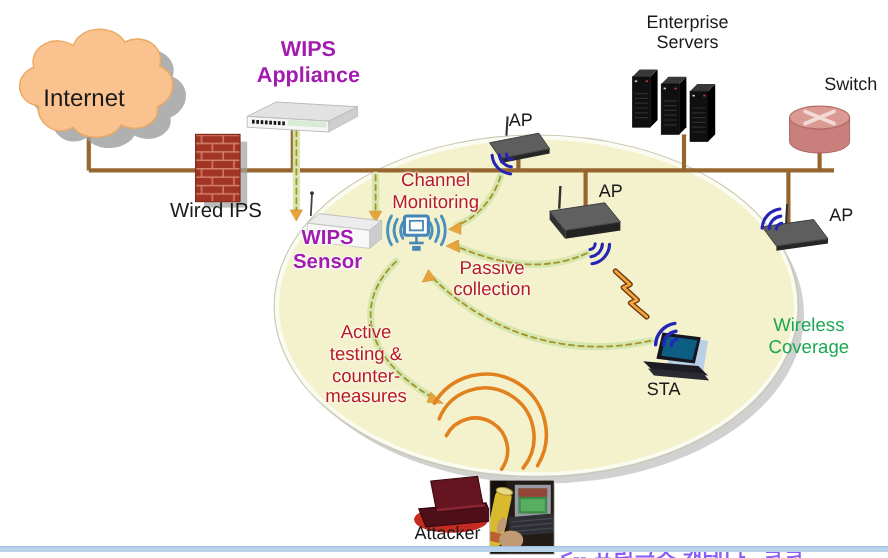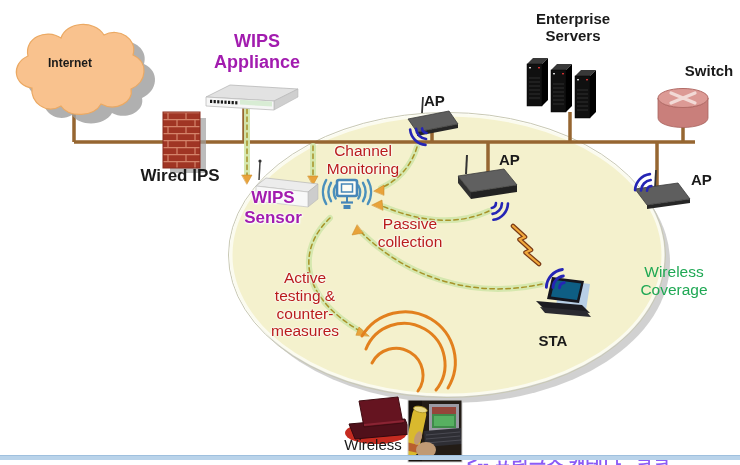--- a/index.html
+++ b/index.html
@@ -1,20 +1,20 @@
 <!DOCTYPE html>
 <html><head>
 <meta charset="utf-8">
 <style>
   html,body{margin:0;padding:0;background:#fff;}
   #stage{position:relative;width:740px;height:465px;background:#ffffff;overflow:hidden;
          font-family:"Liberation Sans",sans-serif;}
   #diagram-svg{position:absolute;left:0;top:0;}
   .lbl{position:absolute;line-height:1.15;text-align:center;color:#1a1a1a;white-space:normal;}
-  .bold{font-weight:bold;}
+  .bold{font-weight:normal;}
   .navy{color:#a21caf;font-weight:bold;
         text-shadow:0 0 2px #fff,0 0 2px #fff,0 0 3px #fff,1px 1px 2px #fff;}
   .maroon{color:#b91c1c;
         text-shadow:0 0 2px #fff,0 0 2px #fff,0 0 3px #fff;}
   .green{color:#1fa854;}
   .korean{white-space:nowrap;font-weight:bold;font-size:17.5px;color:#8b5cf6;margin-top:44px;}
   #bottom-bar{position:absolute;left:0;top:455px;width:740px;height:4px;background:#b9d3ea;
         border-top:1px solid #9fc0de;}
 </style>
 </head>
@@ -236,31 +236,31 @@
   <use href="#wifi" transform="translate(491,203) rotate(42)"></use>
   <use href="#wifi" transform="translate(565,288) rotate(222) scale(1.1)"></use>
   <use href="#wifi" transform="translate(652,191) rotate(223)"></use>
 
   <g fill="none" stroke-linejoin="round" stroke-linecap="round">
     <path d="M513,226 L525,237 L519.5,239.5 L531,250 L525.5,252.5 L539,264" stroke="#7a3a14" stroke-width="4.6"></path>
     <path d="M513,226 L525,237 L519.5,239.5 L531,250 L525.5,252.5 L539,264" stroke="#f2a93c" stroke-width="2.2"></path>
   </g>
 </svg>
 
-<div class="lbl bold" style="left:28px;top:57px;width:84px;font-size:12px;">Internet</div>
+<div class="lbl bold" style="left:28px;top:71px;width:84px;font-size:20px;">Internet</div>
 <div class="lbl bold" style="left:128px;top:166px;width:104px;font-size:17px;">Wired IPS</div>
 <div class="lbl navy" style="left:206px;top:31px;width:102px;font-size:18px;">WIPS Appliance</div>
 <div class="lbl maroon" style="left:318px;top:142px;width:90px;font-size:15.5px;">Channel Monitoring</div>
 <div class="lbl navy" style="left:236px;top:188px;width:74px;font-size:17px;">WIPS Sensor</div>
 <div class="lbl maroon" style="left:260px;top:269px;width:90px;font-size:15.5px;">Active testing &amp; counter-measures</div>
 <div class="lbl maroon" style="left:364px;top:215px;width:92px;font-size:15.5px;">Passive collection</div>
 <div class="lbl green" style="left:628px;top:263px;width:92px;font-size:15.5px;text-align:center;">Wireless Coverage</div>
 <div class="lbl bold" style="left:524px;top:10px;width:98px;font-size:15px;">Enterprise Servers</div>
 <div class="lbl bold" style="left:678px;top:62px;width:62px;font-size:15px;">Switch</div>
 <div class="lbl bold" style="left:424px;top:92px;width:30px;font-size:15px;text-align:left;">AP</div>
 <div class="lbl bold" style="left:499px;top:151px;width:30px;font-size:15px;text-align:left;">AP</div>
 <div class="lbl bold" style="left:691px;top:171px;width:30px;font-size:15px;text-align:left;">AP</div>
-<div class="lbl bold" style="left:528px;top:332px;width:50px;font-size:15px;">STA</div>
-<div class="lbl" style="left:333px;top:436px;width:80px;font-size:15px;">Wireless</div>
+<div class="lbl bold" style="left:528px;top:316px;width:50px;font-size:15px;">STA</div>
+<div class="lbl" style="left:333px;top:436px;width:80px;font-size:15px;">Attacker</div>
 <div class="lbl korean" style="left:467px;top:410px;text-align:left;">&lt;-- 프링글스 캔테나...ㅋㅋ</div>
 
 <div id="bottom-bar"></div>
 </div>
 
 </body></html>

